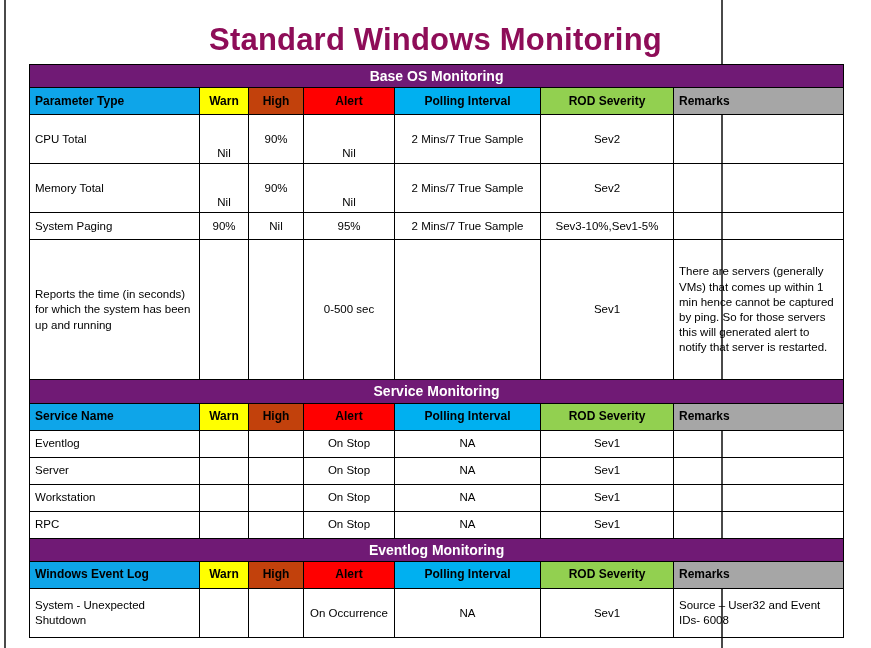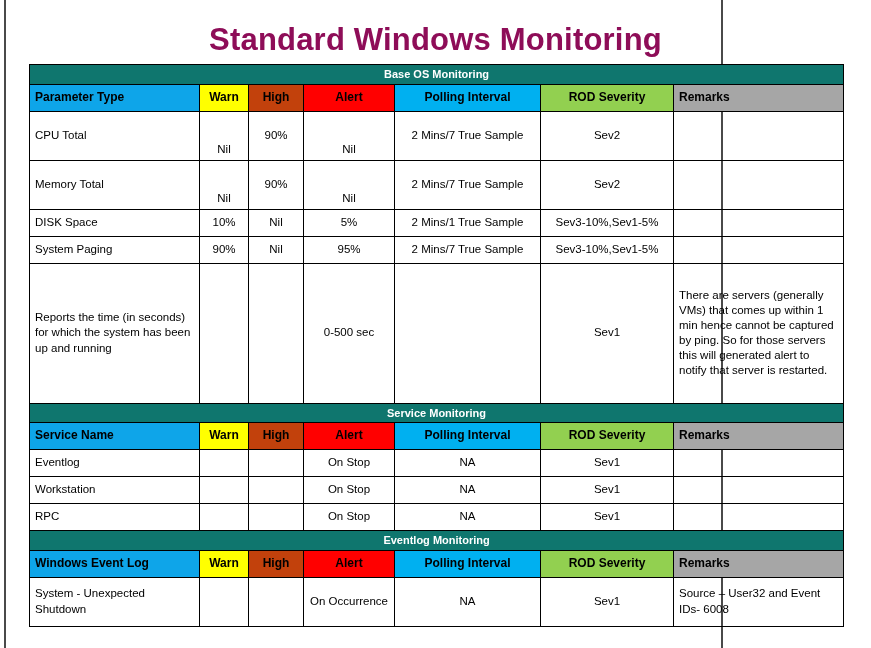--- a/index.html
+++ b/index.html
@@ -74,25 +74,25 @@
   col.c-name  { width: 170px; }
   col.c-warn  { width: 49px; }
   col.c-high  { width: 55px; }
   col.c-alert { width: 91px; }
   col.c-poll  { width: 146px; }
   col.c-rod   { width: 133px; }
   col.c-rem   { width: 170px; }
 
   
   td.band {
-    background: #0f766e;
+    background: #701a75;
     color: #ffffff;
     text-align: center;
     font-weight: bold;
-    font-size: 11px;
+    font-size: 14px;
     height: 14px;
     padding: 1px 4px;
     margin-top: 41px;
   }
 
   
   td.h-name {
     background: #0ea5e9;
     font-weight: bold;
     font-size: 12px;
@@ -167,29 +167,20 @@
       <tr class="r-two">
         <td class="cell name">Memory Total</td>
         <td class="cell low">Nil</td>
         <td class="cell">90%</td>
         <td class="cell low">Nil</td>
         <td class="cell">2 Mins/7 True Sample</td>
         <td class="cell">Sev2</td>
         <td class="cell remark"></td>
       </tr>
 
-      <tr class="r-std">
-        <td class="cell name">DISK Space</td>
-        <td class="cell">10%</td>
-        <td class="cell">Nil</td>
-        <td class="cell">5%</td>
-        <td class="cell">2 Mins/1 True Sample</td>
-        <td class="cell">Sev3-10%,Sev1-5%</td>
-        <td class="cell remark"></td>
-      </tr>
 
       <tr class="r-std">
         <td class="cell name">System Paging</td>
         <td class="cell">90%</td>
         <td class="cell">Nil</td>
         <td class="cell">95%</td>
         <td class="cell">2 Mins/7 True Sample</td>
         <td class="cell">Sev3-10%,Sev1-5%</td>
         <td class="cell remark"></td>
       </tr>
@@ -220,20 +211,29 @@
       <tr class="r-std">
         <td class="cell name">Eventlog</td>
         <td class="cell"></td>
         <td class="cell"></td>
         <td class="cell">On Stop</td>
         <td class="cell">NA</td>
         <td class="cell">Sev1</td>
         <td class="cell remark"></td>
       </tr>
       <tr class="r-std">
+        <td class="cell name">Server</td>
+        <td class="cell"></td>
+        <td class="cell"></td>
+        <td class="cell">On Stop</td>
+        <td class="cell">NA</td>
+        <td class="cell">Sev1</td>
+        <td class="cell remark"></td>
+      </tr>
+      <tr class="r-std">
         <td class="cell name">Workstation</td>
         <td class="cell"></td>
         <td class="cell"></td>
         <td class="cell">On Stop</td>
         <td class="cell">NA</td>
         <td class="cell">Sev1</td>
         <td class="cell remark"></td>
       </tr>
       <tr class="r-std">
         <td class="cell name">RPC</td>

